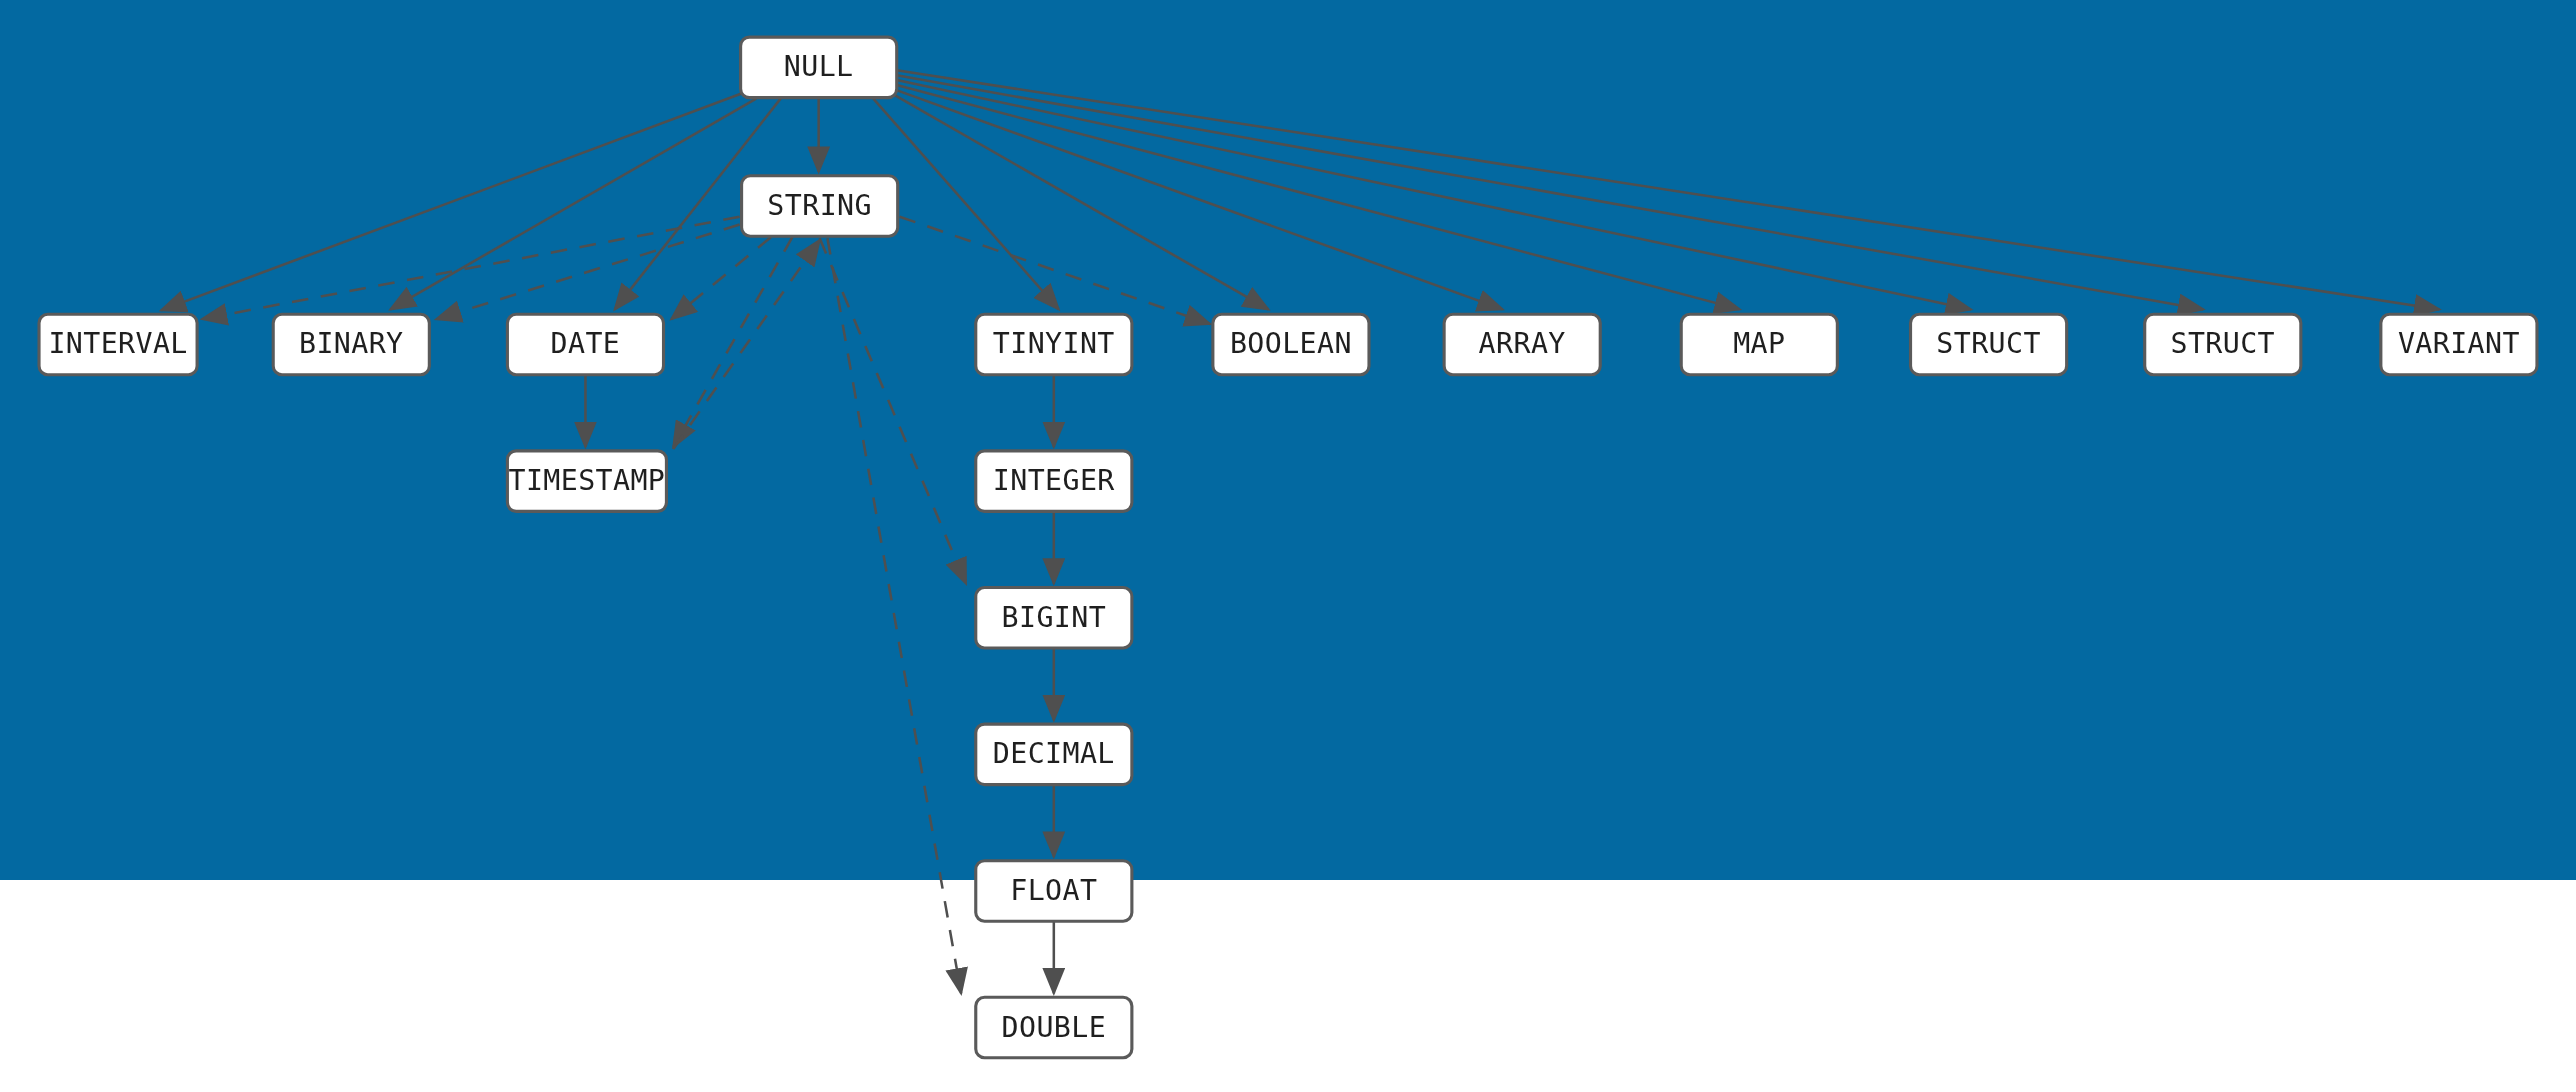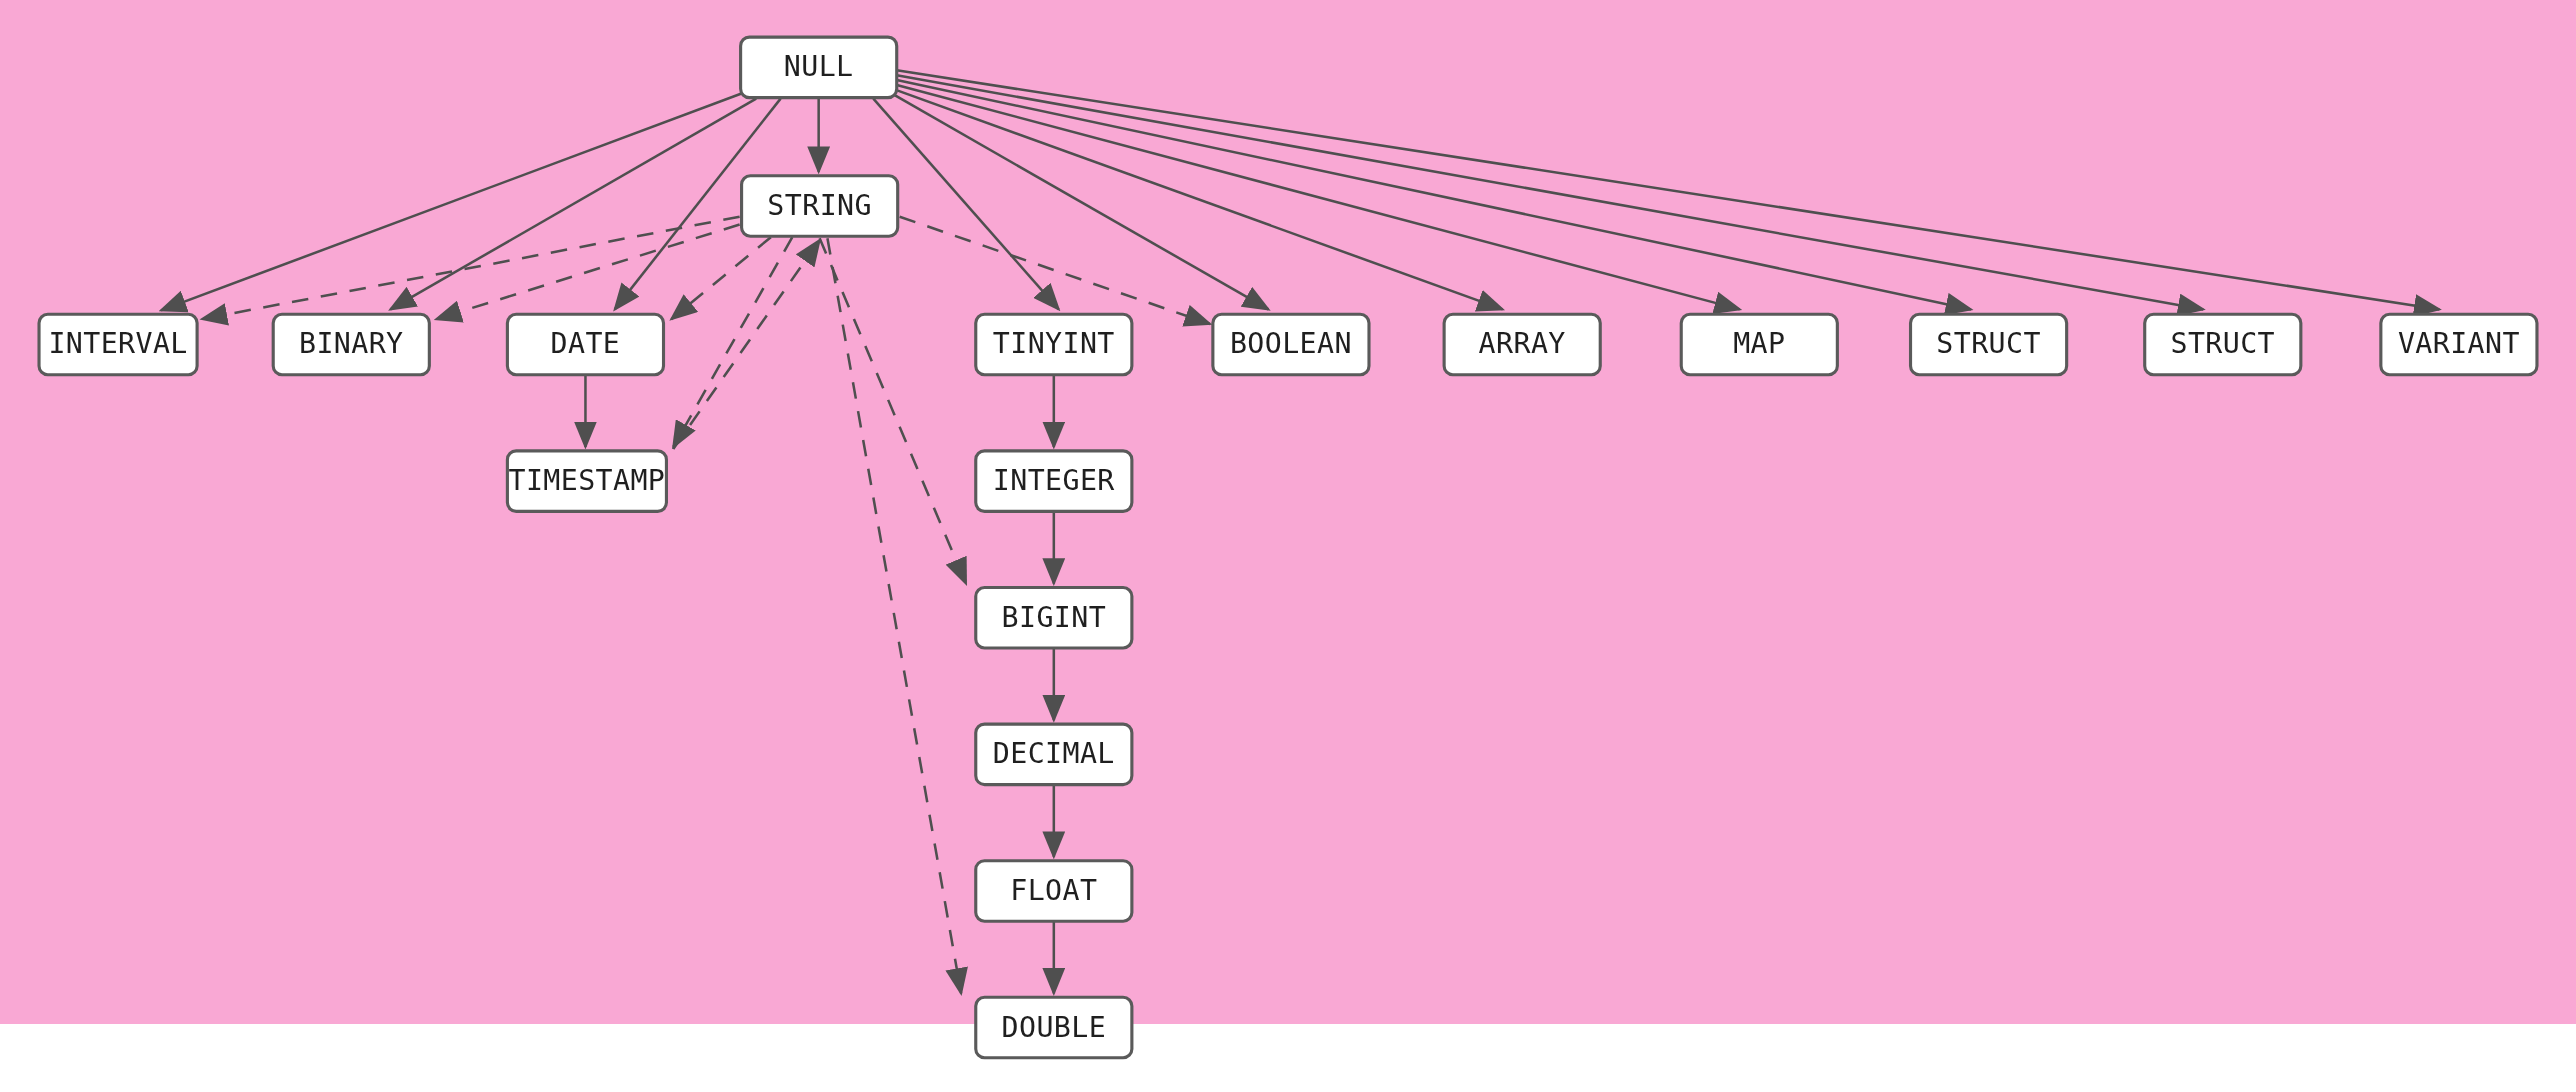--- a/index.html
+++ b/index.html
@@ -9,22 +9,22 @@
   }
   body {
     width: 2576px;
     height: 1093px;
     font-family: "DejaVu Sans Mono", "Liberation Mono", monospace;
     overflow: hidden;
   }
   #diagram-root {
     position: relative;
     width: 2576px;
-    height: 1024px;
-    background: #f9a8d4;
+    height: 880px;
+    background: #0369a1;
   }
   svg.diagram-canvas {
     position: absolute;
     left: 0;
     top: 0;
     width: 2576px;
     height: 1093px;
     display: block;
   }
   .node-box {

